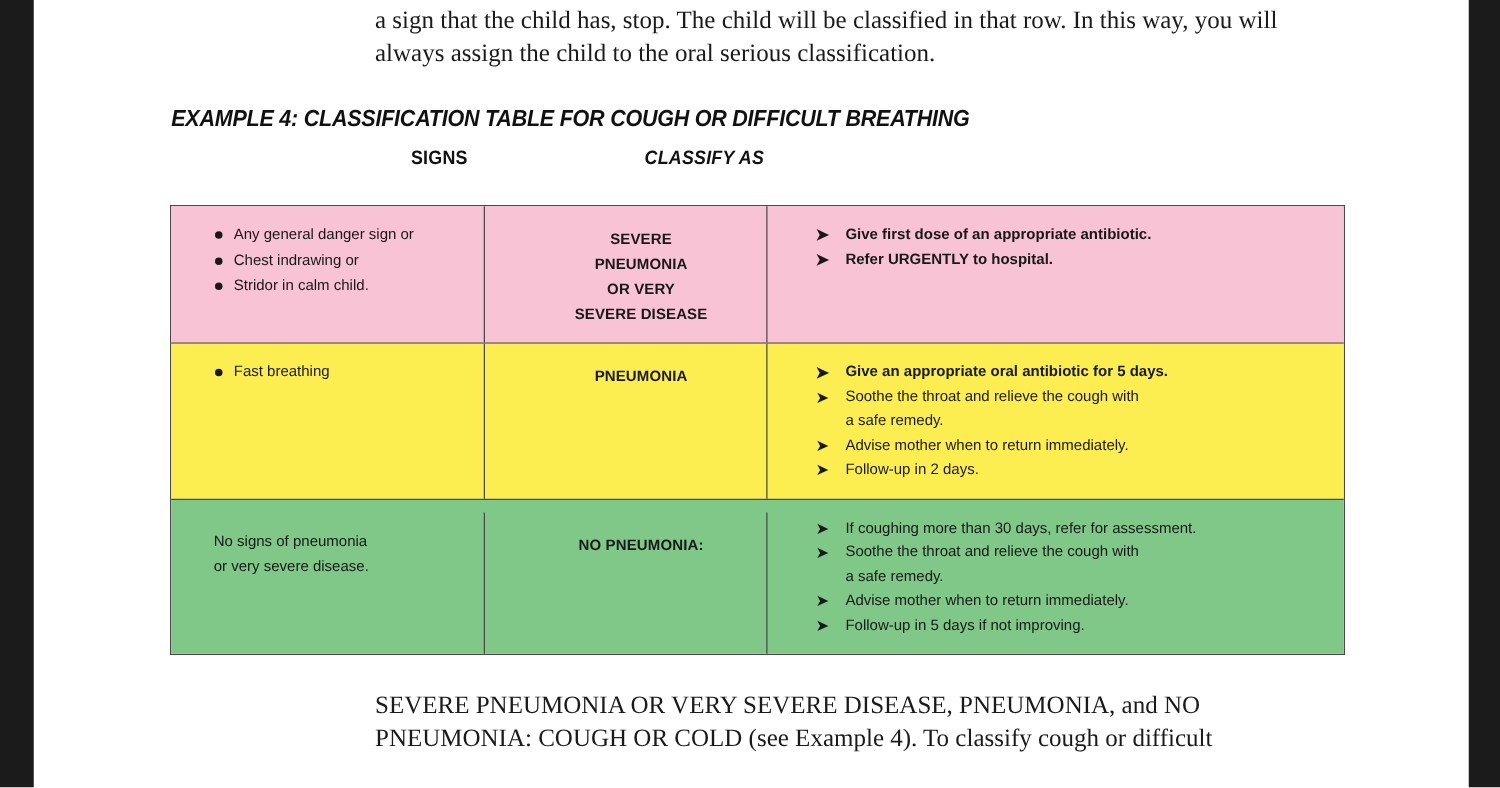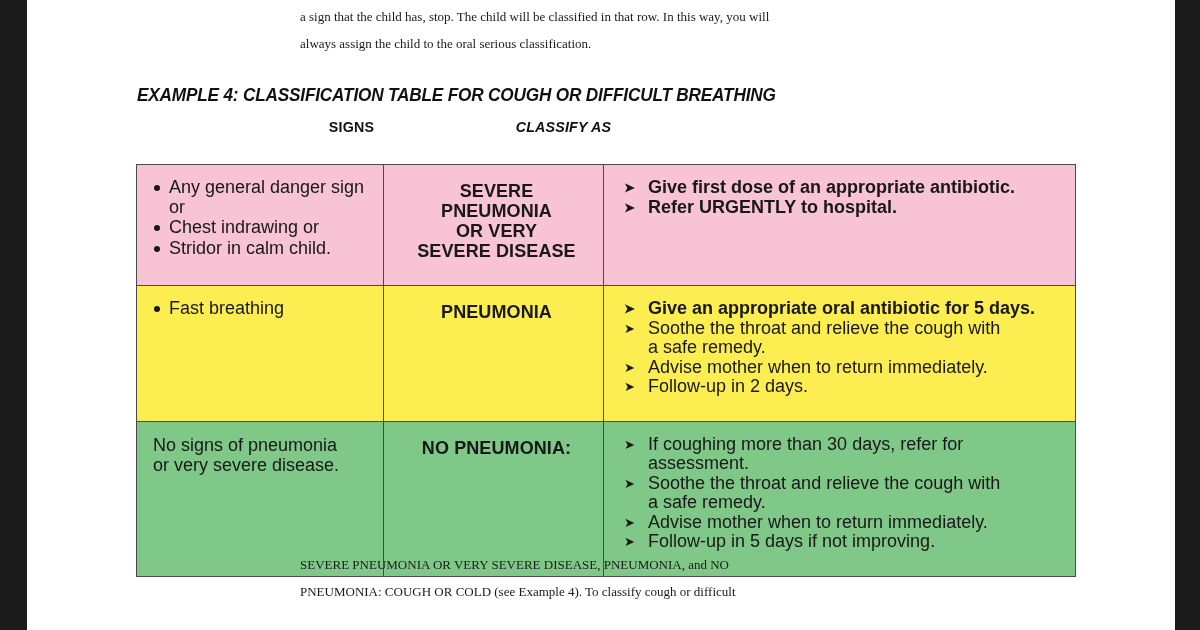--- a/index.html
+++ b/index.html
@@ -32,21 +32,21 @@
     top: 0;
     width: 1148px;
     height: 630px;
     background: #ffffff;
   }
 
   
   .body-text {
     position: absolute;
     font-family: "Liberation Serif", serif;
-    font-size: 13px;
+    font-size: 20px;
     line-height: 27px;
     color: #1a1a1a;
     text-align: justify;
     text-justify: inter-word;
   }
   .body-text.top {
     left: 273px;
     top: 3px;
     width: 795px;
   }
@@ -114,31 +114,32 @@
     top: 164px;
     width: 940px;
     border: 1.5px solid #4a4a4a;
     box-sizing: border-box;
   }
   .trow {
     display: flex;
     border-bottom: 1.5px solid #4a4a4a;
     box-sizing: border-box;
   }
-  .trow:last-child { border-bottom: none; }
+  .trow:last-child { border-bottom: none; align-items: flex-end; }
   .trow.pink   { background: #f7c3d5; }
   .trow.yellow { background: #fcee50; }
   .trow.green  { background: #7fc888; }
 
   .cell {
     box-sizing: border-box;
-    padding: 13px 10px 24px 16px;
+    padding: 13px 10px 13px 16px;
     color: #181818;
-    font-size: 18px;
+    font-size: 12px;
     line-height: 19px;
+    margin-left: 18px;
   }
   .cell.c-signs {
     width: 247px;
     border-right: 1.5px solid #4a4a4a;
     padding-left: 16px;
   }
   .cell.c-classify {
     width: 220px;
     border-right: 1.5px solid #4a4a4a;
     text-align: center;

